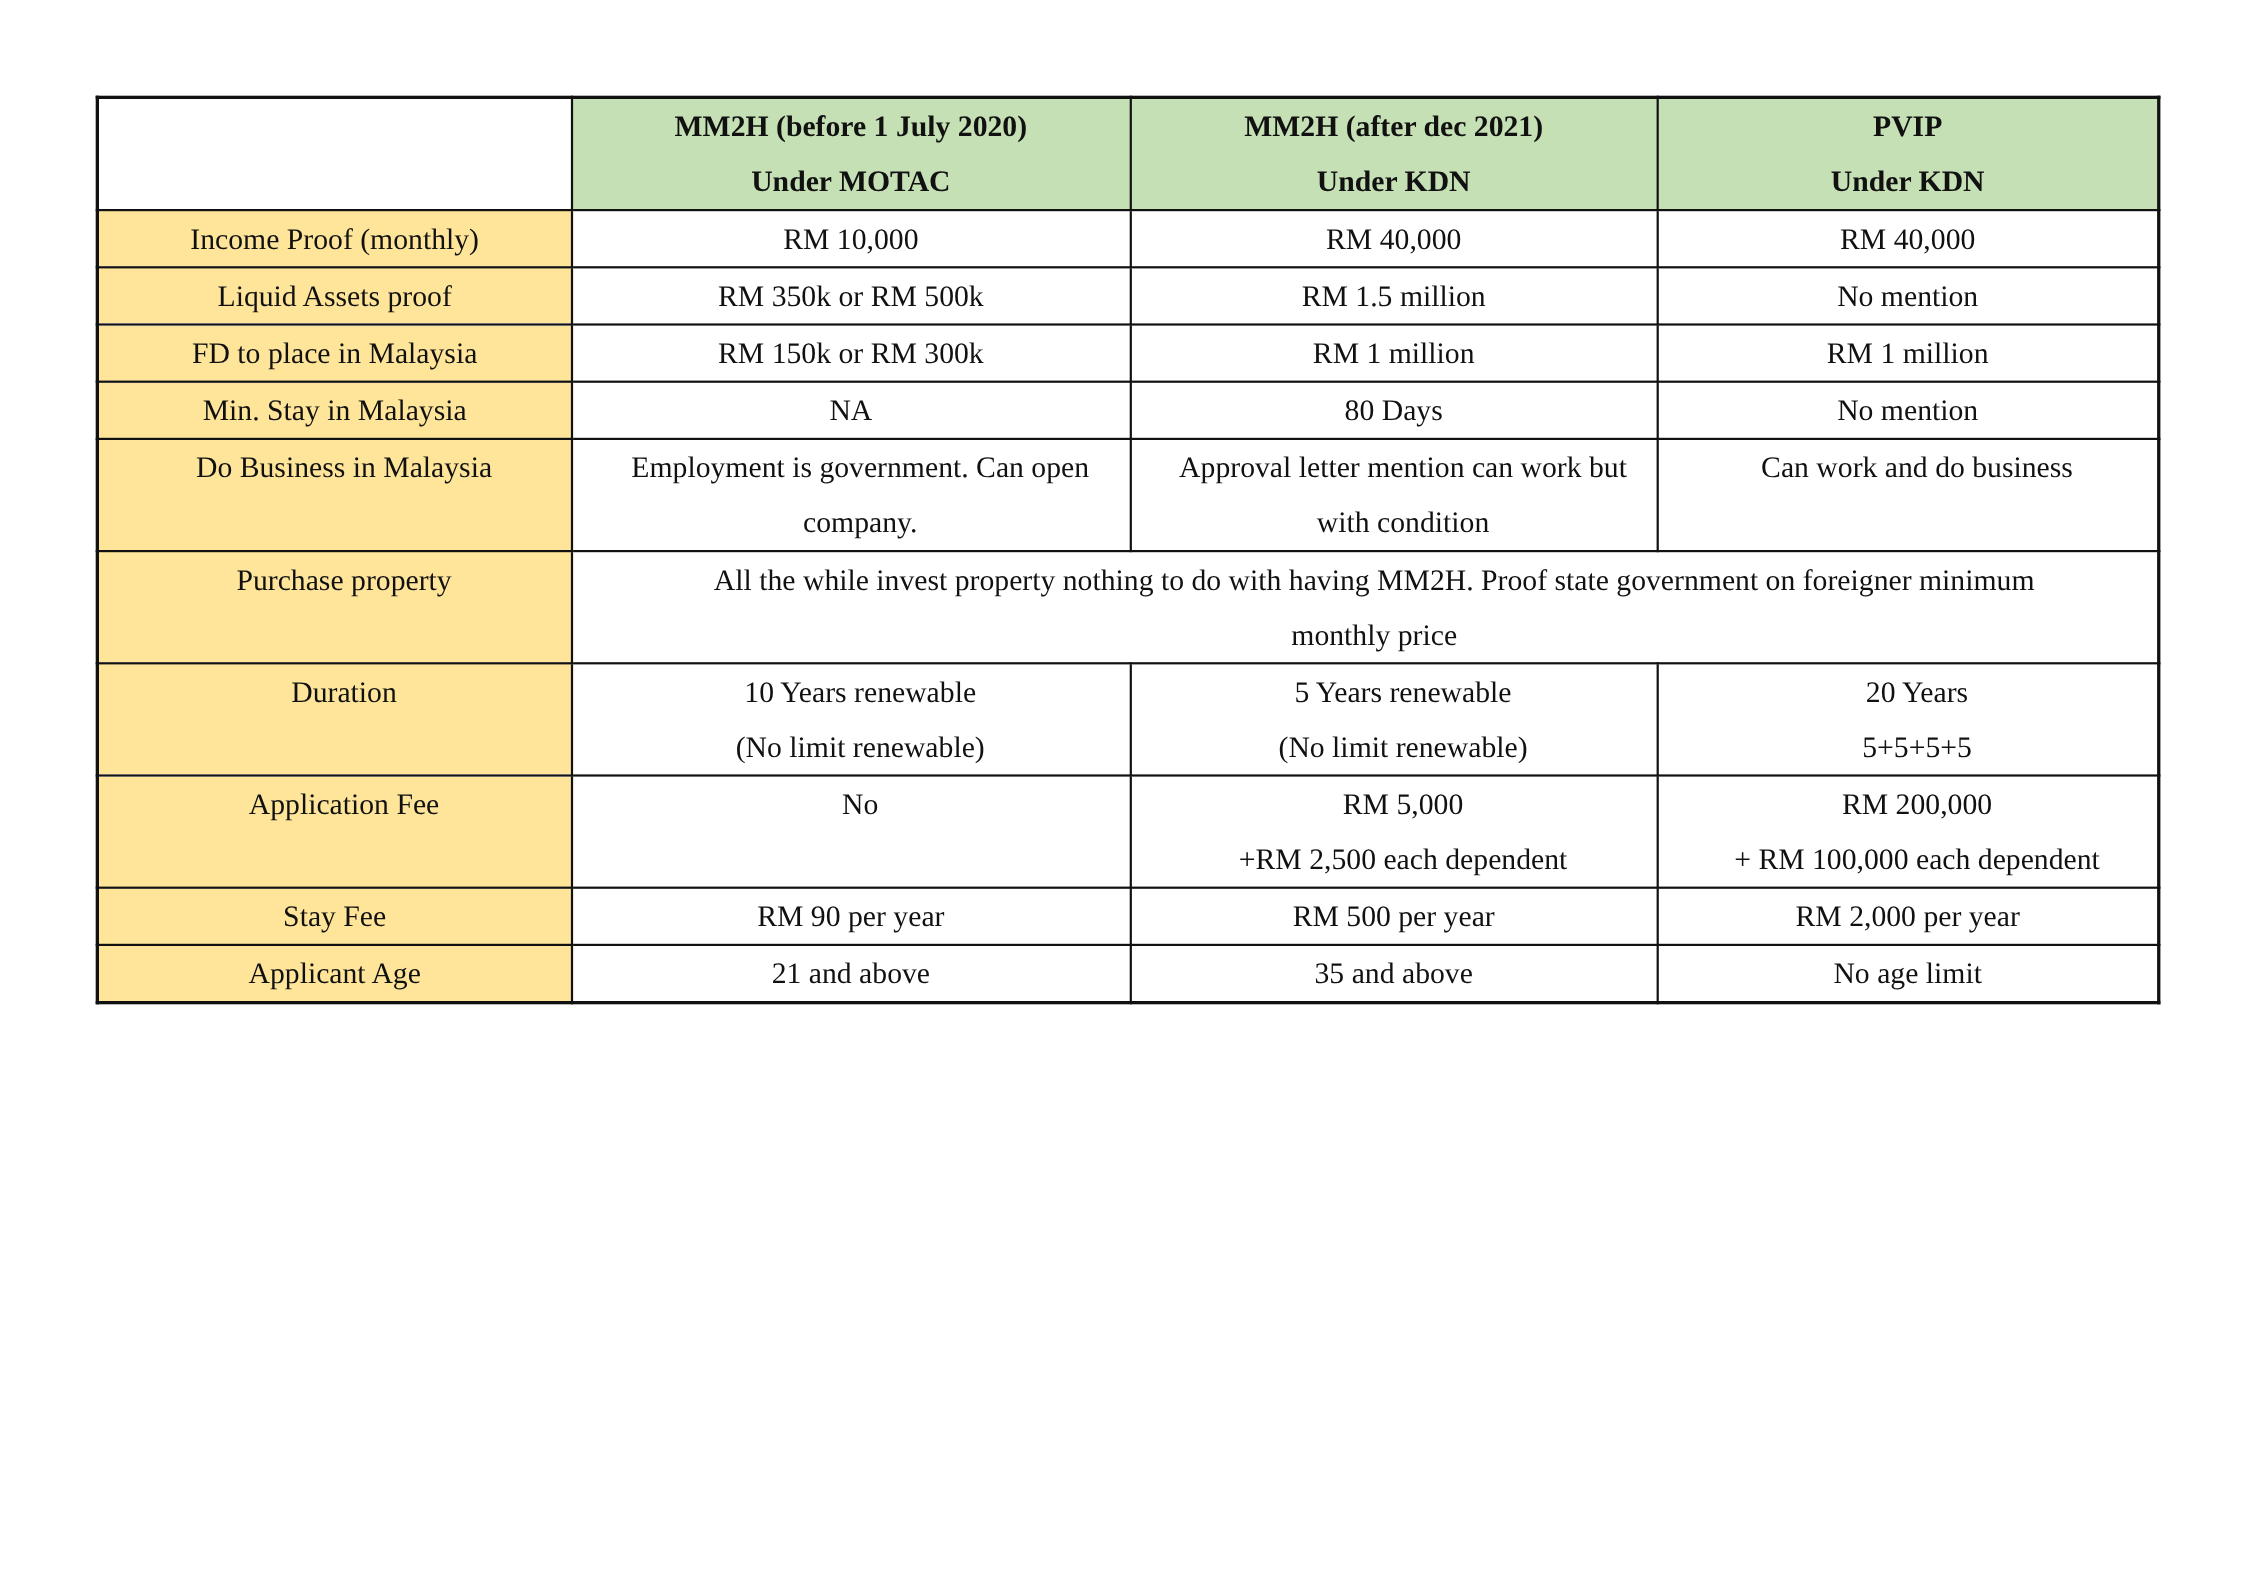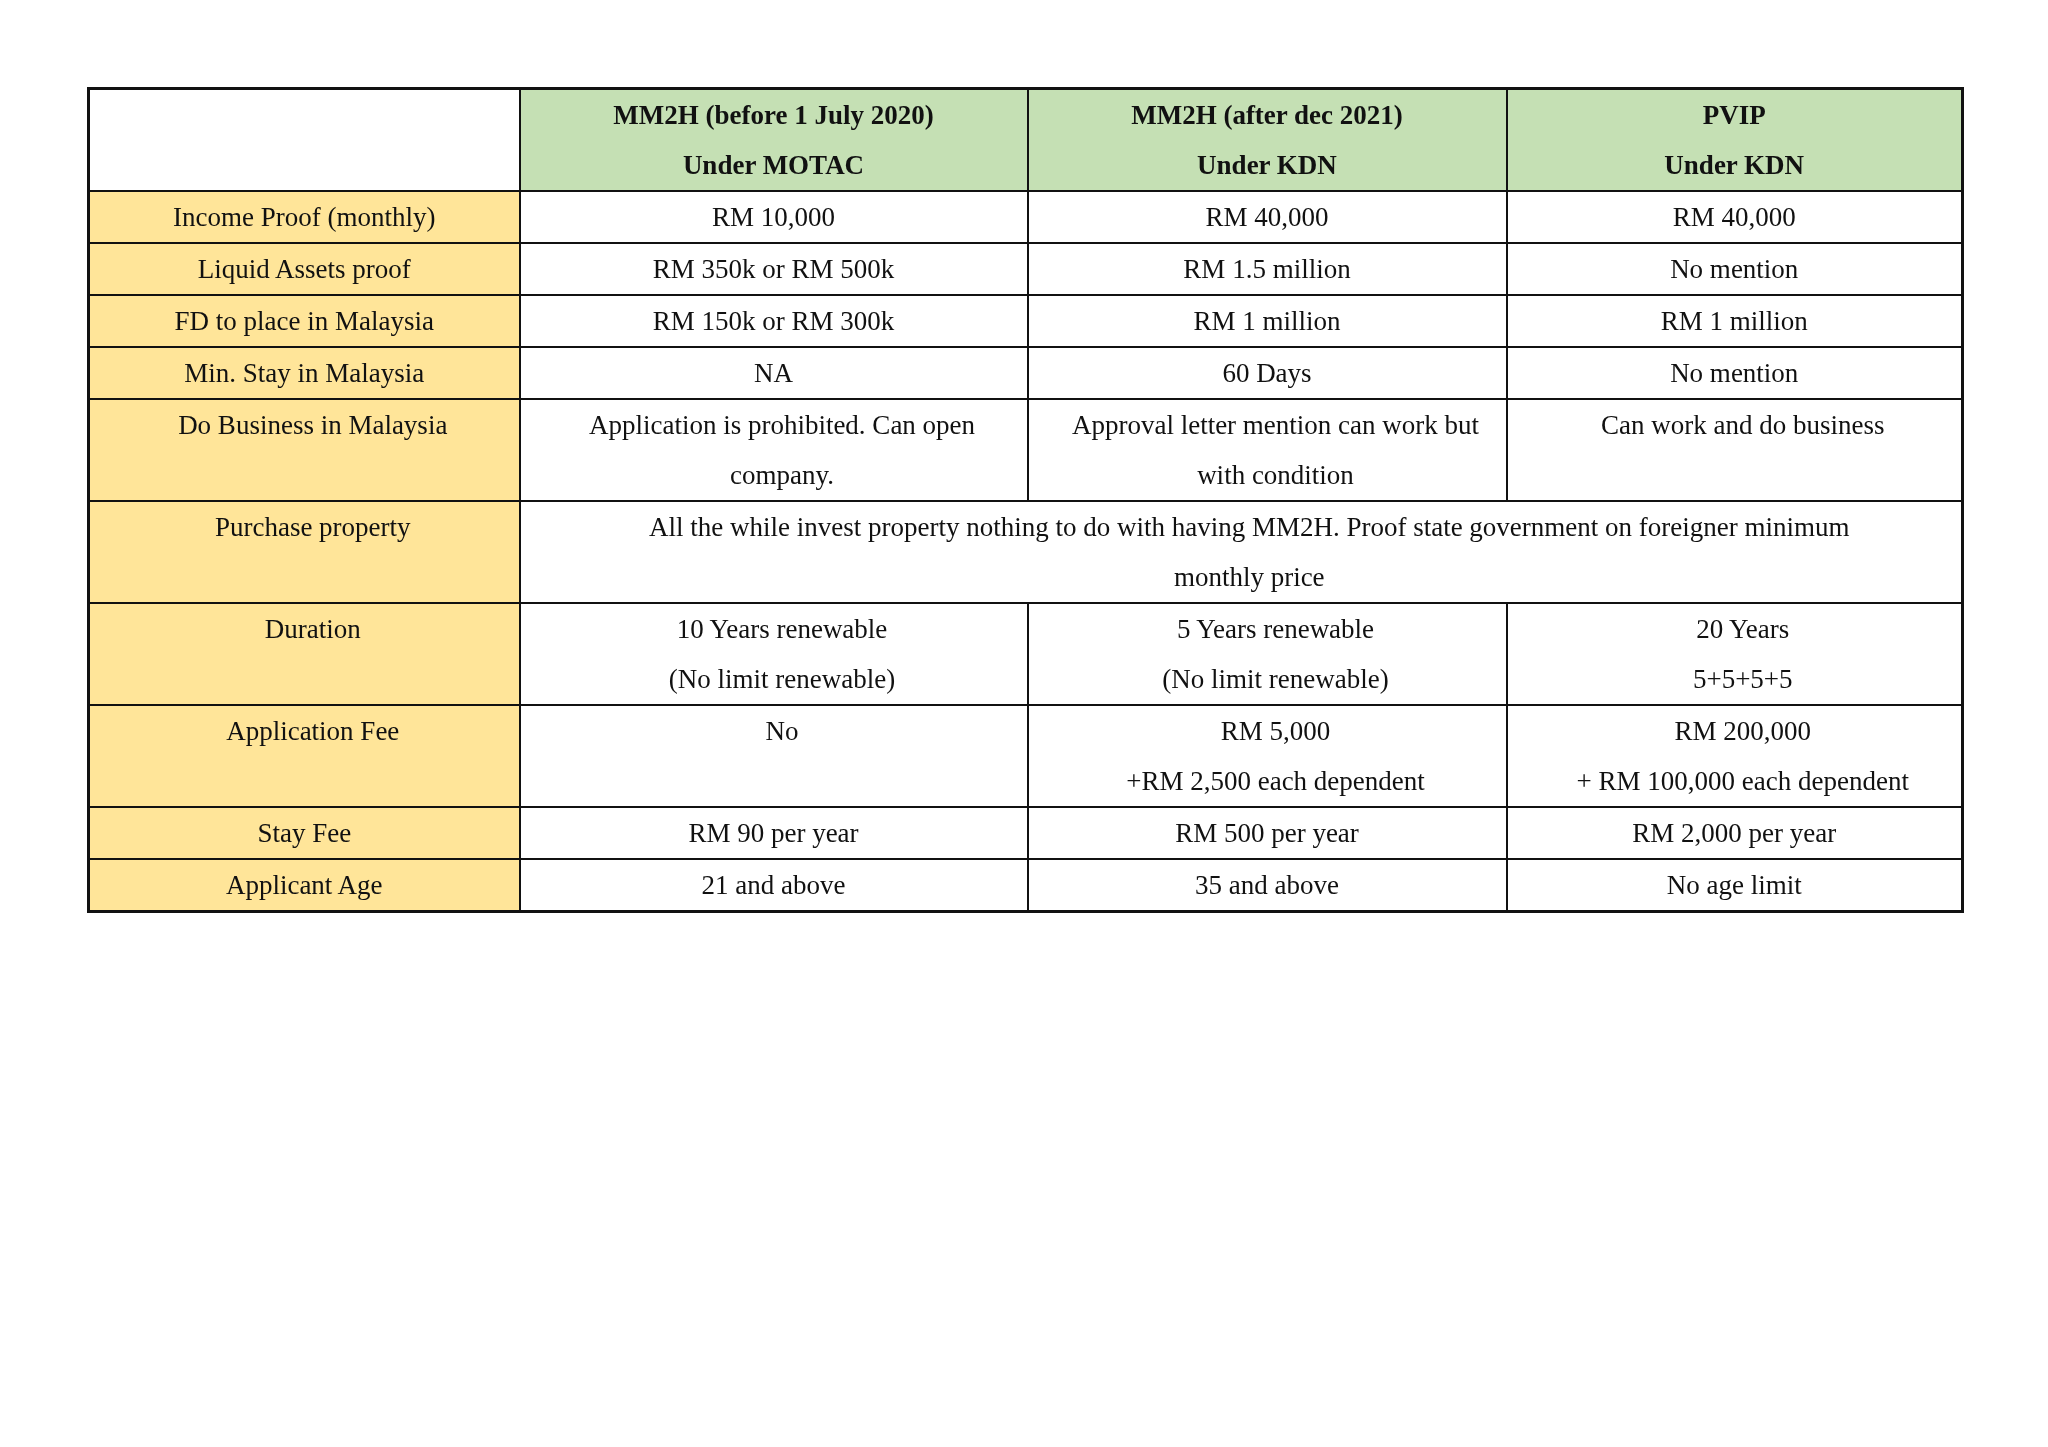--- a/index.html
+++ b/index.html
@@ -128,31 +128,31 @@
             <span class="line">RM 1 million</span>
           </td>
     </tr>
 
     <tr class="h1">
       <td class="label">Min. Stay in Malaysia</td>
       <td>
             <span class="line">NA</span>
           </td>
       <td>
-            <span class="line">60 Days</span>
+            <span class="line">80 Days</span>
           </td>
       <td>
             <span class="line">No mention</span>
           </td>
     </tr>
 
     <tr class="h2">
       <td class="label">Do Business in Malaysia</td>
       <td>
-        <span class="line">Application is prohibited. Can open</span>
+        <span class="line">Employment is government. Can open</span>
         <span class="line">company.</span>
       </td>
       <td>
         <span class="line">Approval letter mention can work but</span>
         <span class="line">with condition</span>
       </td>
       <td>
         <span class="line">Can work and do business</span>
       </td>
     </tr>

